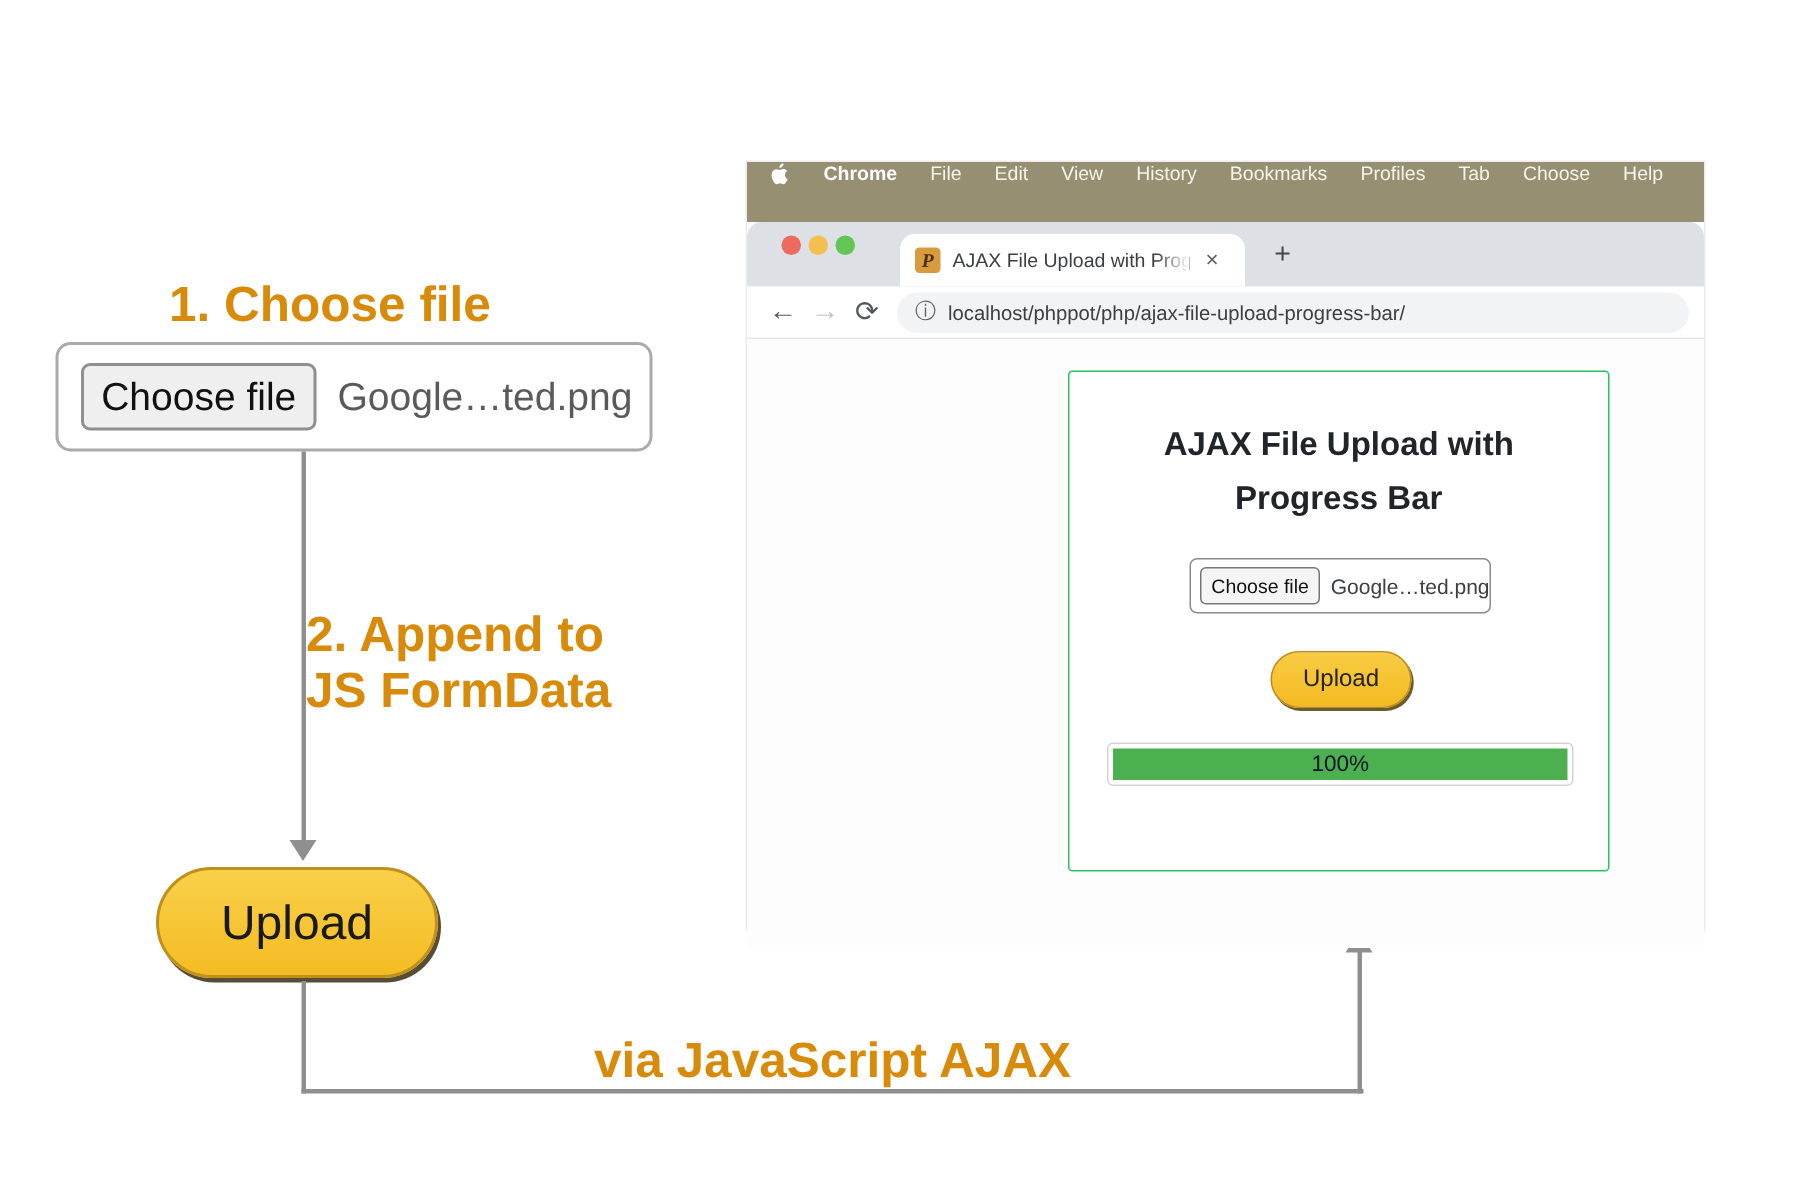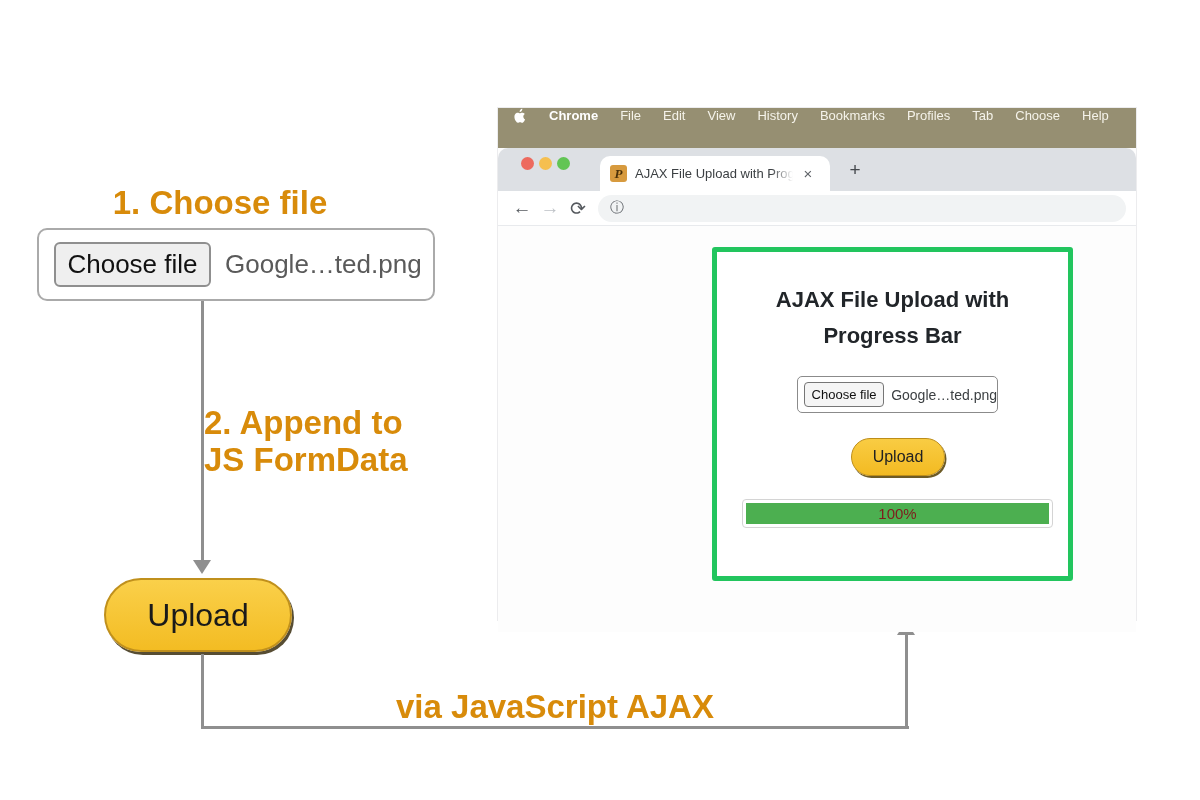--- a/index.html
+++ b/index.html
@@ -74,40 +74,40 @@
   .nav-ic { font-size: 19px; width: 28px; height: 28px; display: flex; align-items: center;
     justify-content: center; color: #55595e; cursor: pointer; }
   .nav-ic.disabled { color: #bdc1c6; }
   #urlbar { flex: 1; height: 27px; background: #f1f3f4; border-radius: 14px; margin-left: 6px;
     display: flex; align-items: center; padding: 0 12px; cursor: text; }
   #info-icon { font-size: 14px; color: #5f6368; margin-right: 8px; }
   #url-text { font-size: 13.5px; color: #3c4043; white-space: nowrap; }
 
   #page { height: 406px; background: #fdfdfd; position: relative; }
   #content-box { position: absolute; left: 214px; top: 21px; width: 361px; height: 334px;
-    background: #fff; border: 5px solid #22c55e; border-radius: 3px; }
+    background: #fff; border: 1px solid #22c55e; border-radius: 3px; }
   #page-heading { margin: 30px auto 0; width: 270px; text-align: center;
     font-size: 22px; font-weight: bold; color: #212529; line-height: 36px; }
   #pg-fileinput { position: absolute; left: 80px; top: 124px; width: 201px; height: 37px;
     border: 1px solid #8b8b8b; border-radius: 5px; display: flex; align-items: center;
     padding-left: 6px; background: #fff; }
   #pg-choosebtn { width: 84px; height: 25px; background: #f5f5f5; border: 1px solid #767676;
     border-radius: 4px; display: flex; align-items: center; justify-content: center;
     font-size: 13px; color: #111; cursor: pointer; }
   #pg-filename { margin-left: 7px; font-size: 14px; color: #3c4043; white-space: nowrap; }
   #pg-upload { position: absolute; left: 134px; top: 186px; width: 94px; height: 38px;
     border-radius: 19px; background: linear-gradient(#f9cc43, #f3ba22);
     border: 1px solid #bd8d18; box-shadow: 1.5px 2px 0 rgba(84, 62, 0, 0.85);
     display: flex; align-items: center; justify-content: center; font-size: 16px;
     color: #222; cursor: pointer; }
   #pg-progress { position: absolute; left: 25px; top: 247px; width: 311px; height: 29px;
     border: 1px solid #d4d4d4; border-radius: 4px; background: #fff; padding: 3px; }
   #pg-progress-fill { width: 100%; height: 100%; background: #4aա; background: #4caf50;
     display: flex; align-items: center; justify-content: center; font-size: 15px;
-    color: #7f1d1d; }
+    color: #0f172a; }
   #pg-status { position: absolute; left: 0; top: 302px; width: 100%; text-align: center;
     font-size: 15px; color: #3c4043; }
 </style>
 </head>
 <body>
 
 <div class="abs dg-label" id="dg-step1">1. Choose file</div>
 
 <div class="abs" id="dg-fileinput">
   <div id="dg-choosebtn">Choose file</div>
@@ -160,20 +160,21 @@
     </div>
     <span id="tab-new">+</span>
   </div>
 
   <div id="toolbar">
     <span class="nav-ic">←</span>
     <span class="nav-ic disabled">→</span>
     <span class="nav-ic">⟳</span>
     <div id="urlbar">
       <span id="info-icon">ⓘ</span>
+      <span id="url-text">localhost/phppot/php/ajax-file-upload-progress-bar/</span>
     </div>
   </div>
 
   <div id="page">
     <div id="content-box">
       <div id="page-heading">AJAX File Upload with Progress Bar</div>
       <div id="pg-fileinput">
         <div id="pg-choosebtn">Choose file</div>
         <div id="pg-filename">Google…ted.png</div>
       </div>

